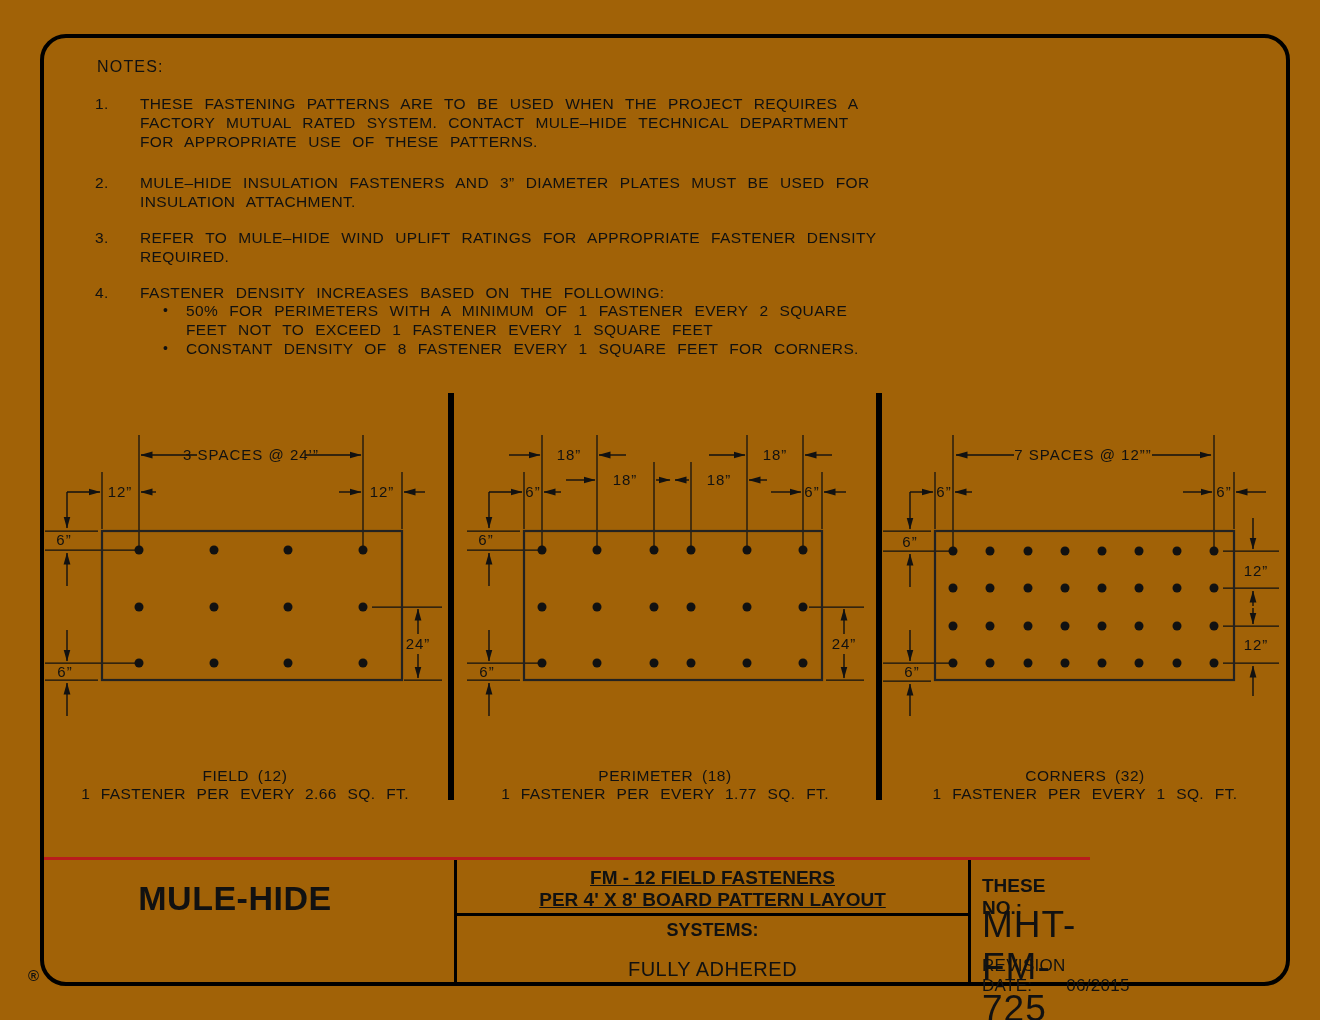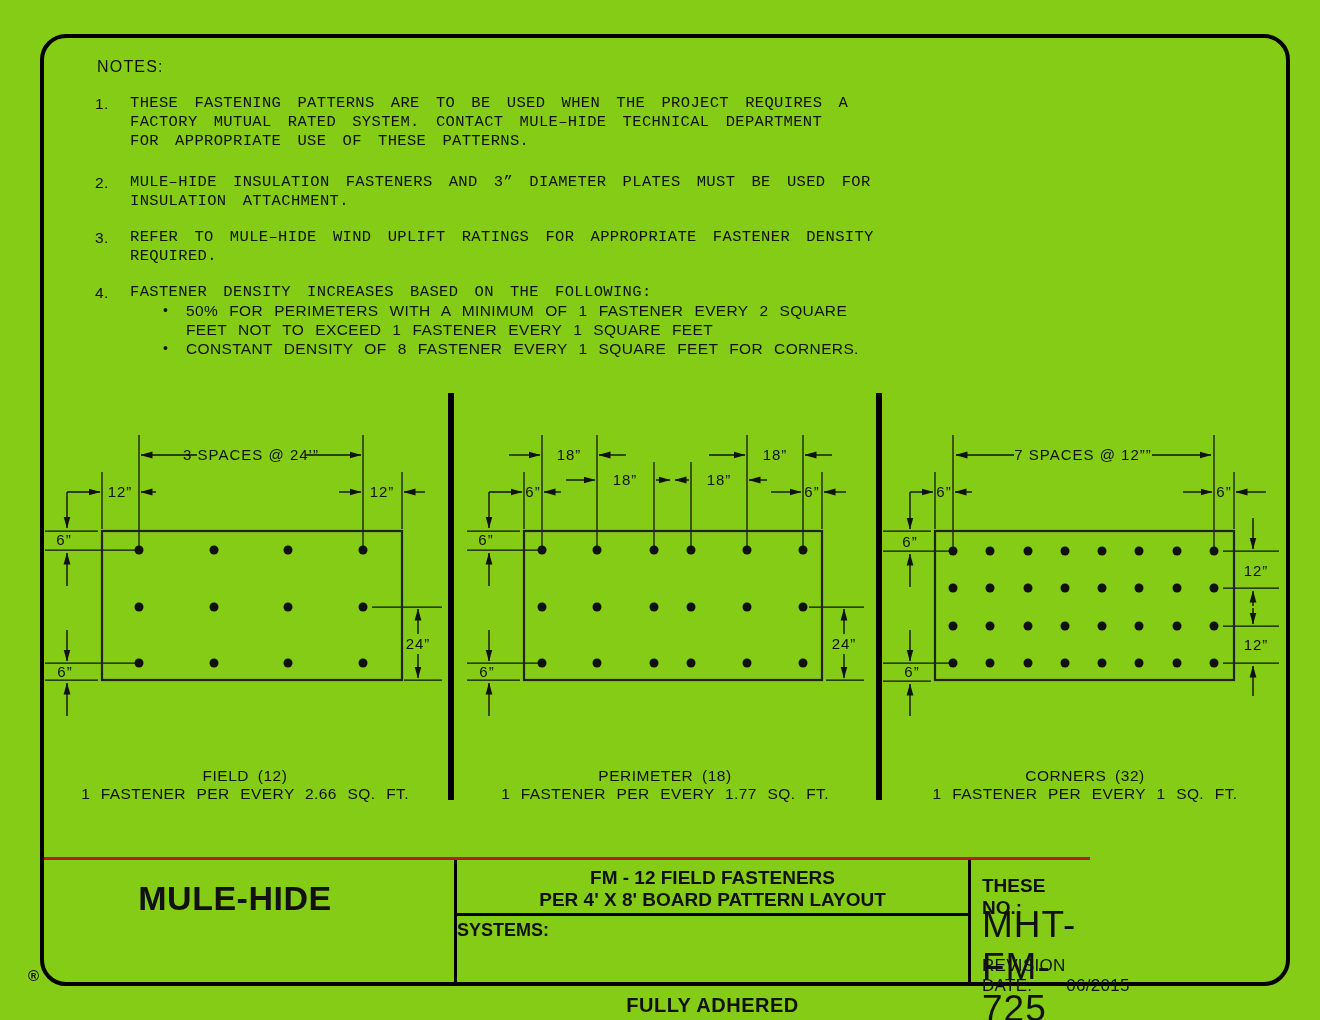--- a/index.html
+++ b/index.html
@@ -1,25 +1,25 @@
 <!DOCTYPE html>
 <html><head>
 <meta charset="utf-8">
 <style>
   html,body{margin:0;padding:0;background:#fff;}
-  .sheet{position:relative;width:1320px;height:1020px;background:#84cc16;overflow:hidden;
+  .sheet{position:relative;width:1320px;height:1020px;background:#a16207;overflow:hidden;
          font-family:"Liberation Sans",sans-serif;color:#111;}
   .border-frame{position:absolute;left:40px;top:34px;width:1250px;height:952px;
                 border:4px solid #000;border-radius:26px;box-sizing:border-box;}
   
   .notes-heading{position:absolute;left:97px;top:58px;font-size:16px;letter-spacing:1.2px;}
   .note{position:absolute;left:95px;width:800px;font-size:15.5px;line-height:19px;
         letter-spacing:.35px;word-spacing:6.5px;}
   .note .num{position:absolute;left:0;top:0;}
-  .note .ntxt{margin-left:35px;white-space:pre-line;font-family:Liberation Mono, monospace;}
+  .note .ntxt{margin-left:45px;white-space:pre-line;}
   .bullet{position:absolute;left:163px;width:700px;font-size:15.5px;line-height:18.5px;
           letter-spacing:.35px;word-spacing:6.5px;}
   .bullet .bdot{position:absolute;left:0;top:-1px;font-size:14px;}
   .bullet .btxt{margin-left:23px;white-space:pre-line;}
   
   .diagrams{position:absolute;left:42px;top:390px;width:1246px;height:420px;}
   .diag{position:absolute;top:0;height:420px;}
   .vbar{position:absolute;top:3px;height:407px;width:6px;background:#000;}
   .board{fill:none;stroke:#222;stroke-width:2.2px;}
   .ext{fill:none;stroke:#111;stroke-width:1.25px;}
@@ -33,25 +33,25 @@
         letter-spacing:.4px;word-spacing:6px;text-anchor:middle;}
   
   .titleblock{position:absolute;left:44px;top:857px;width:1046px;height:127px;
               border-top:3px solid #b91c1c;box-sizing:border-box;}
   .tbv{position:absolute;top:0;bottom:0;width:3px;background:#000;}
   .tbv1{left:410px;} .tbv2{left:924px;}
   .tbch{position:absolute;left:413px;width:511px;top:53px;height:2.5px;background:#000;}
   .company{position:absolute;left:0;top:18px;width:382px;text-align:center;
            font-weight:bold;font-size:34px;line-height:40px;letter-spacing:.5px;}
   .dtitle{position:absolute;left:413px;top:7px;width:511px;text-align:center;
-          font-weight:bold;font-size:19px;line-height:22px;}
-  .systems-label{position:absolute;left:413px;top:60px;width:511px;text-align:left;
+          font-weight:bold;font-size:19px;line-height:22px;text-decoration:underline;}
+  .systems-label{position:absolute;left:413px;top:60px;width:511px;text-align:center;
                  font-weight:bold;font-size:18px;}
   .systems-value{position:absolute;left:413px;top:98px;width:511px;text-align:center;
-                 font-weight:bold;font-size:20px;letter-spacing:.5px;margin-top:36px;}
+                 font-weight:normal;font-size:20px;letter-spacing:.5px;}
   .detail-label{position:absolute;left:938px;top:15px;font-weight:bold;font-size:19px;}
   .detail-no{position:absolute;left:938px;top:44px;font-weight:normal;font-size:37px;letter-spacing:1px;}
   .revision{position:absolute;left:938px;top:96px;font-size:17px;letter-spacing:.3px;}
   .revision .rdate{margin-left:34px;}
   .regmark{position:absolute;left:28px;top:967px;font-size:15px;font-weight:bold;}
 </style>
 </head>
 <body>
 
 <div class="sheet">

